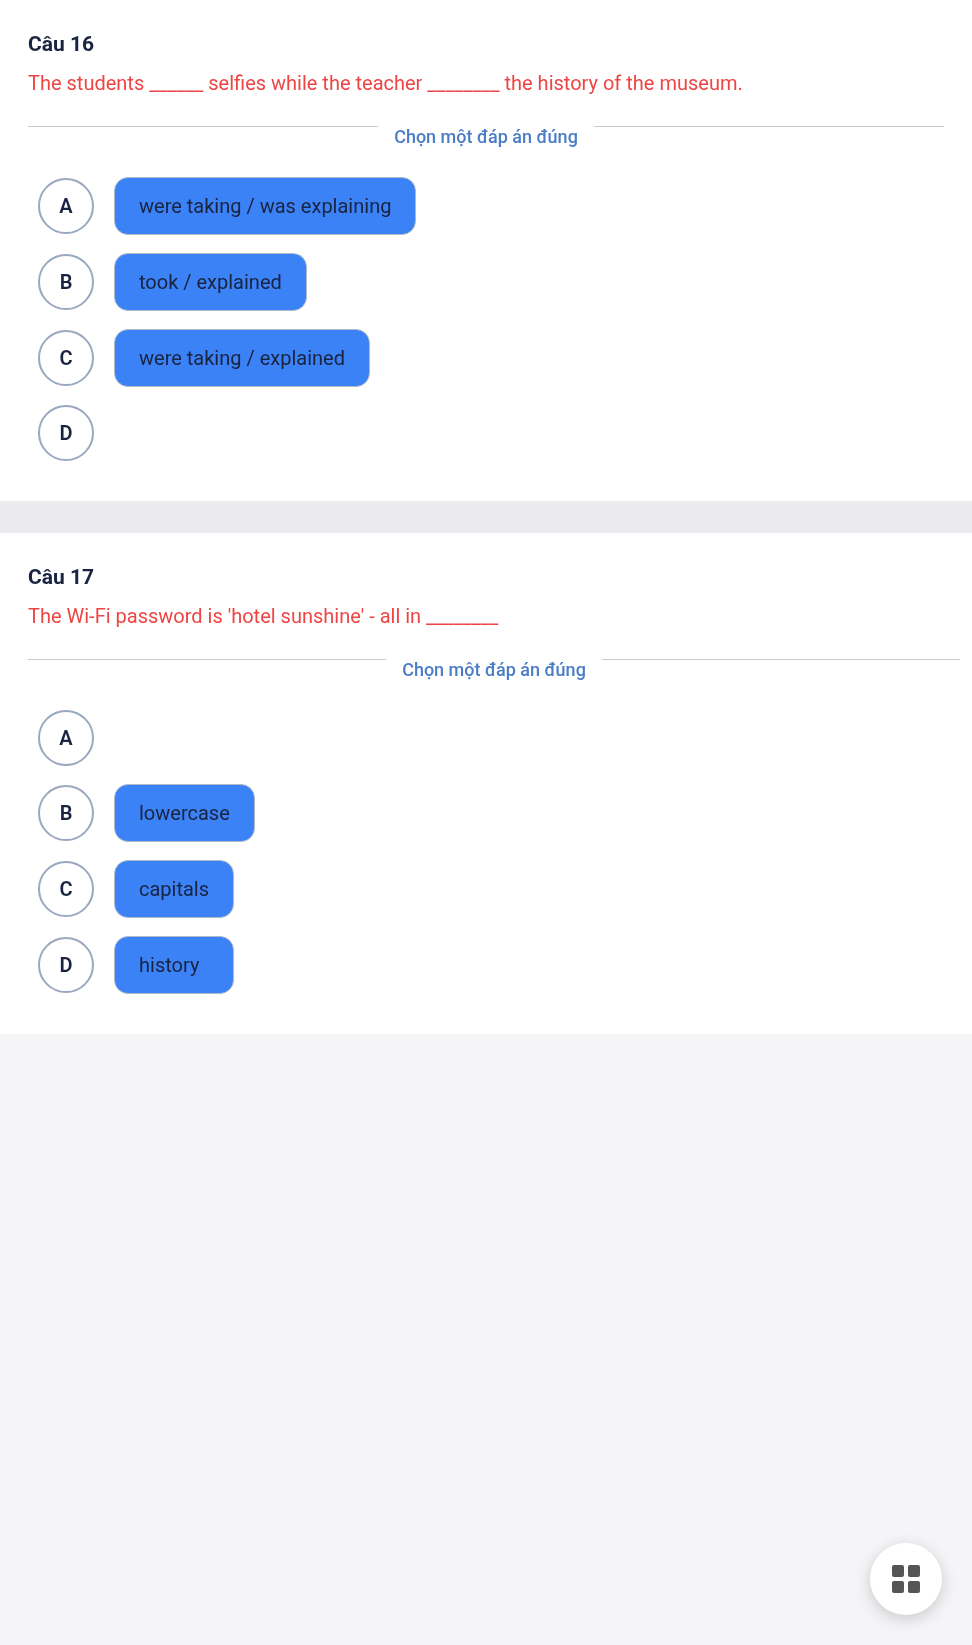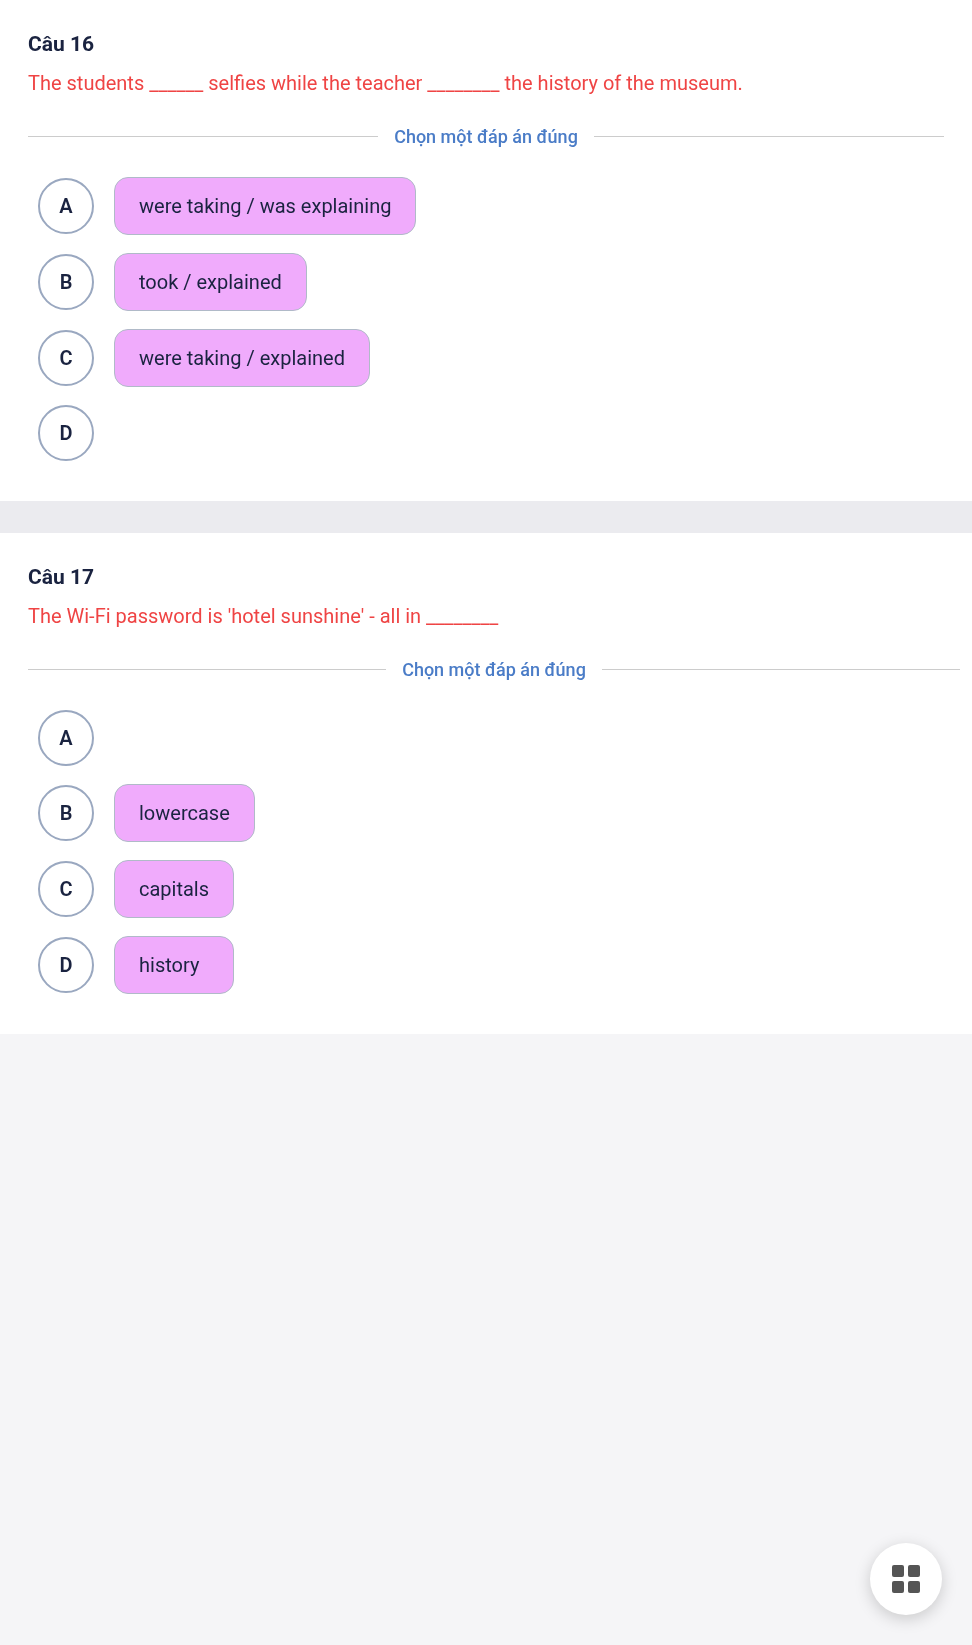--- a/index.html
+++ b/index.html
@@ -30,21 +30,20 @@
 
     .question-text {
       font-size: 20px;
       color: #ef4444;
       line-height: 1.5;
       margin-bottom: 28px;
     }
 
     .divider-row {
       display: flex;
-      align-items: center;
       margin-bottom: 30px;
     }
 
     .divider-line {
       flex: 1;
       height: 1px;
       background: #cccccc;
     }
 
     .divider-text {
@@ -82,21 +81,21 @@
       background: #ffffff;
       flex-shrink: 0;
     }
 
     .option-box {
       border: 1.5px solid #b0bac8;
       border-radius: 14px;
       padding: 16px 24px;
       font-size: 20px;
       color: #1a2340;
-      background: #f0abfc;
+      background: #3b82f6;
       min-width: 120px;
     }
 
     .separator-section {
       background: #ebebef;
       height: 32px;
     }
 
     .question-section-q17 {
       background: #ffffff;

